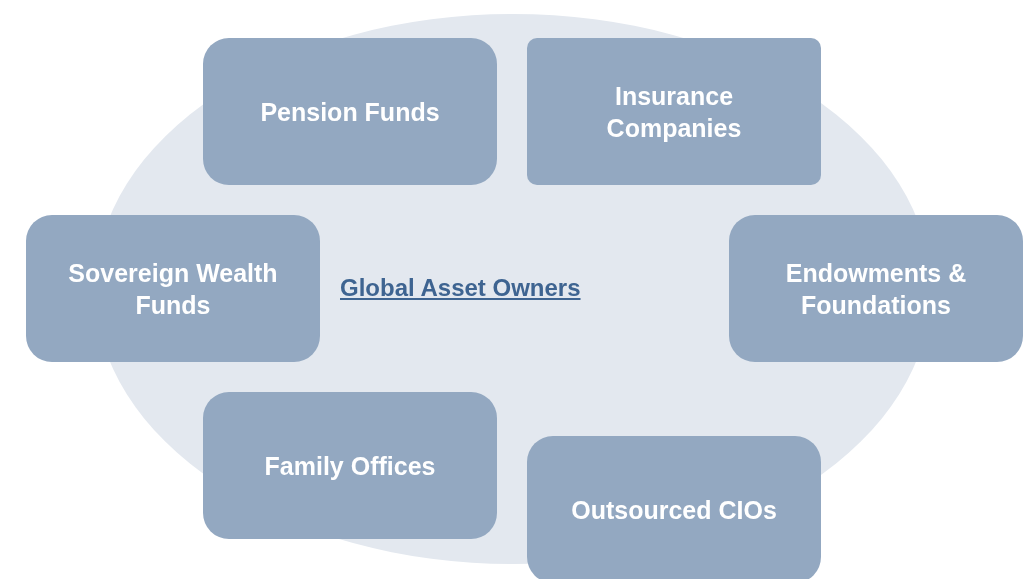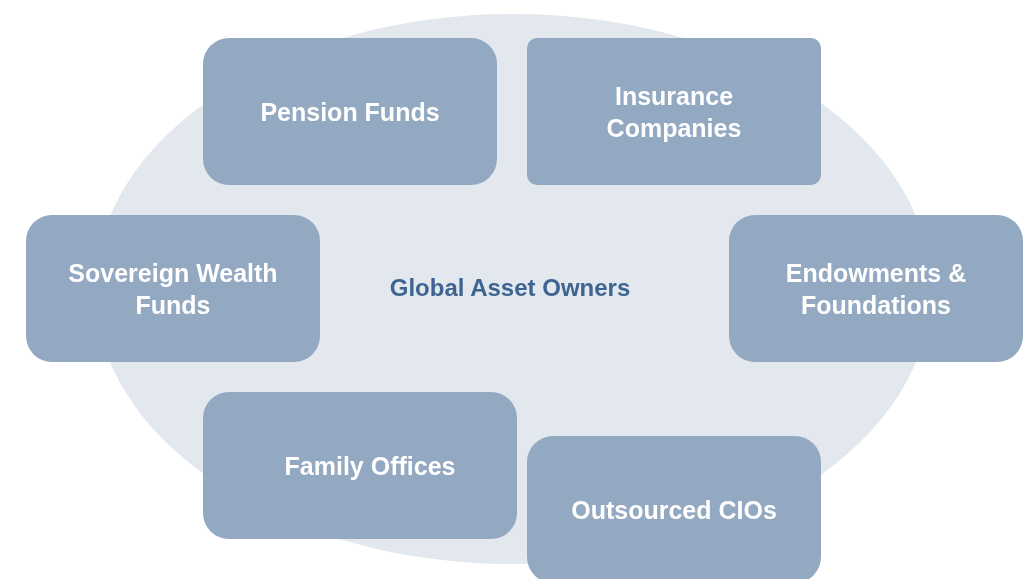--- a/index.html
+++ b/index.html
@@ -1,22 +1,22 @@
 <!DOCTYPE html>
 <html><head>
 <meta charset="utf-8">
 <style>
   html, body { margin: 0; padding: 0; background: #ffffff; }
   body { width: 1024px; height: 579px; position: relative; overflow: hidden;
          font-family: "Liberation Sans", "DejaVu Sans", sans-serif; }
   .ellipse { position: absolute; left: 95px; top: 14px; width: 836px; height: 550px;
              border-radius: 50%; background: #e3e8ef; }
   .center-label { position: absolute; left: 340px; top: 268px; width: 340px; height: 40px;
-                  display: flex; align-items: center; justify-content: center;
-                  color: #3e6491; font-weight: bold; font-size: 24px; }
+                  display: flex; align-items: center; 
+                  color: #3e6491; font-weight: bold; font-size: 24px; text-decoration: underline; }
   .box { position: absolute; width: 294px; height: 147px; border-radius: 26px;
          background: #93a8c1; display: flex; align-items: center; justify-content: center;
          text-align: center; color: #ffffff; font-weight: bold; font-size: 25px; line-height: 32px; }
   .box span { white-space: pre-line; }
 </style>
 </head>
 <body>
 
 <div class="ellipse"></div>
 
@@ -32,18 +32,18 @@
 Companies</span>
 </div>
 <div class="box" style="left:26px; top:215px;justify-content:center;">
   <span>Sovereign Wealth
 Funds</span>
 </div>
 <div class="box" style="left:699px; top:215px;margin-left:30px;">
   <span>Endowments &amp;
 Foundations</span>
 </div>
-<div class="box" style="left:203px; top:392px;padding-left:20px;">
+<div class="box" style="left:203px; top:392px;">
   <span>Family Offices</span>
 </div>
 <div class="box" style="left:527px; top:396px;margin-top:40px;">
   <span>Outsourced CIOs</span>
 </div>
 
 </body></html>

